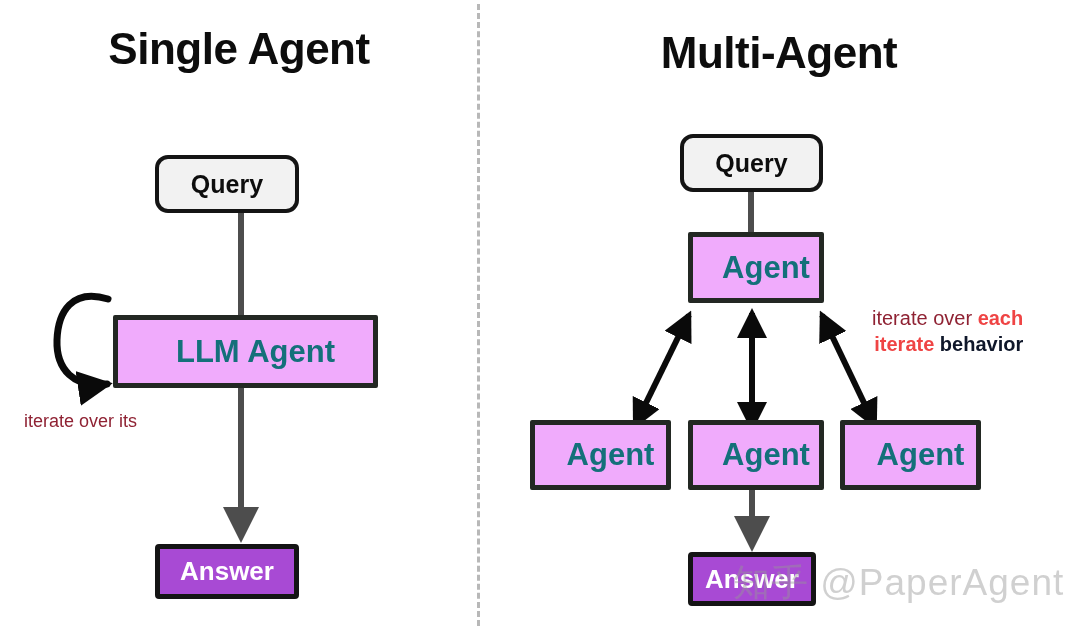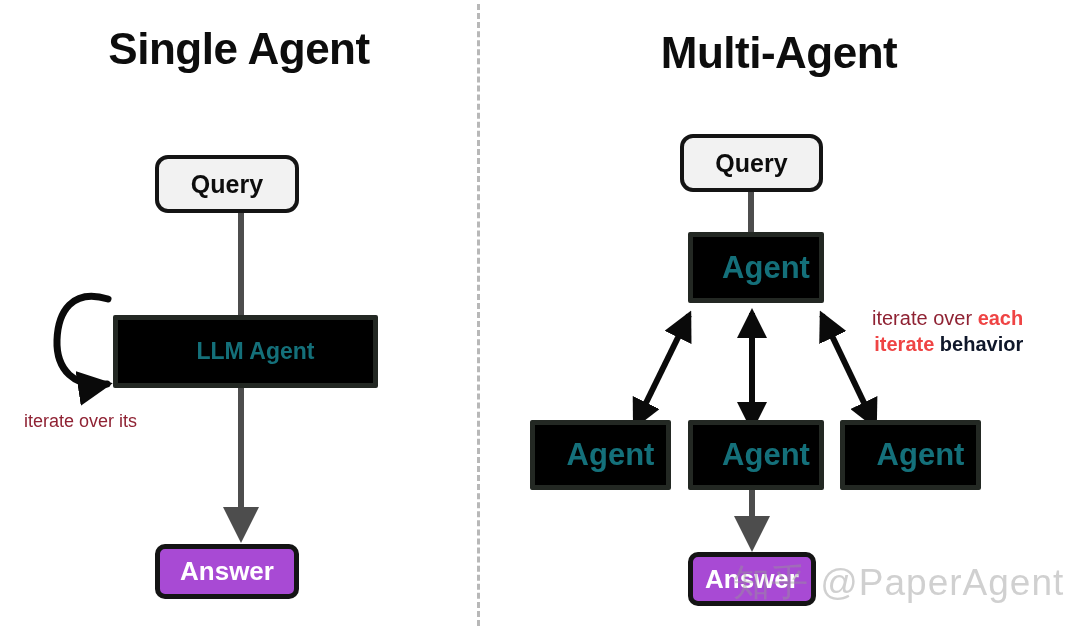--- a/index.html
+++ b/index.html
@@ -49,36 +49,36 @@
     font-weight: bold;
     white-space: nowrap;
   }
   .node-query {
     background: #f2f2f2;
     border: 4px solid #141414;
     border-radius: 13px;
     color: #0d0d0d;
   }
   .node-agent {
-    background: #000000;
+    background: #f0abfc;
     border: 5px solid #232823;
     border-radius: 2px;
     color: #14707a;
     padding-left: 20px;
   }
   .node-answer {
     background: #a84ad4;
     border: 5px solid #141414;
-    border-radius: 10px;
+    border-radius: 4px;
     color: #ffffff;
   }
 
   
   #q-left   { left: 155px; top: 155px; width: 144px; height: 58px;  font-size: 25px; }
-  #llm      { left: 113px; top: 315px; width: 265px; height: 73px;  font-size: 23px; }
+  #llm      { left: 113px; top: 315px; width: 265px; height: 73px;  font-size: 31px; }
   #a-left   { left: 155px; top: 544px; width: 144px; height: 55px;  font-size: 26px; }
 
   
   #q-right  { left: 680px; top: 134px; width: 143px; height: 58px;  font-size: 25px; }
   #ag-top   { left: 688px; top: 232px; width: 136px; height: 71px;  font-size: 31px; }
   #ag-1     { left: 530px; top: 420px; width: 141px; height: 70px;  font-size: 31px; }
   #ag-2     { left: 688px; top: 420px; width: 136px; height: 70px;  font-size: 31px; }
   #ag-3     { left: 840px; top: 420px; width: 141px; height: 70px;  font-size: 31px; }
   #a-right  { left: 688px; top: 552px; width: 128px; height: 54px;  font-size: 26px; }
 

